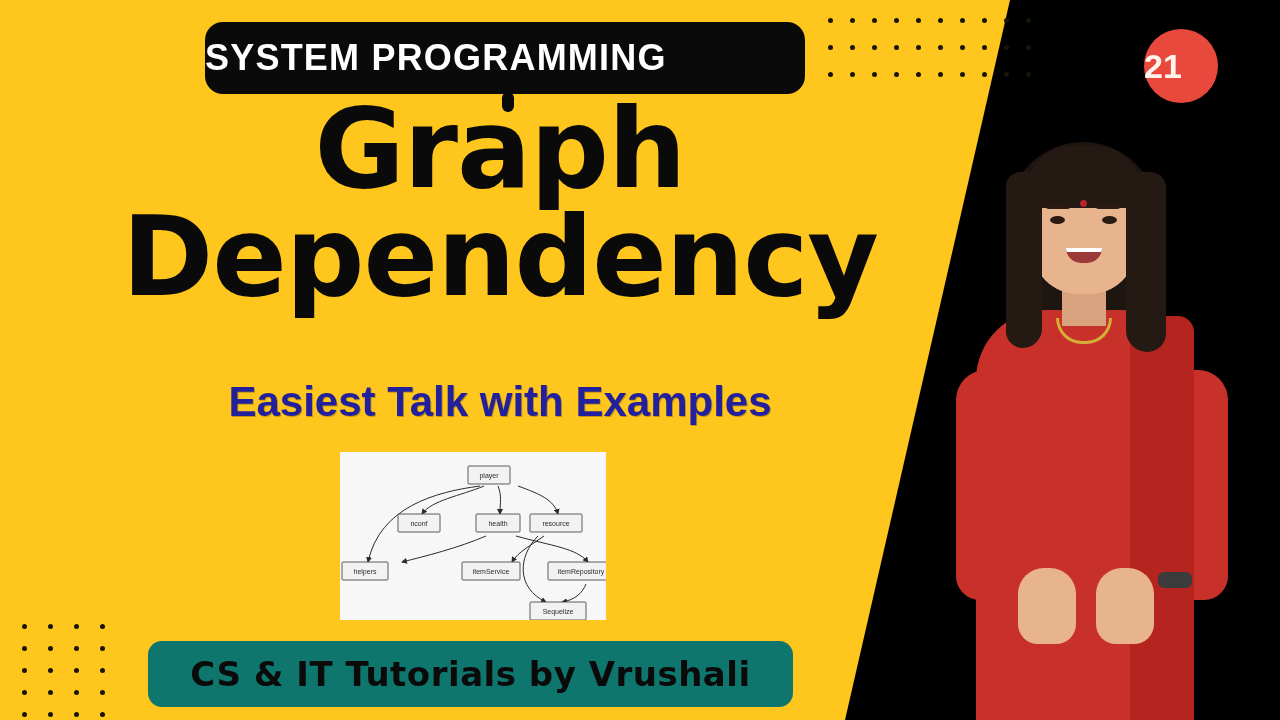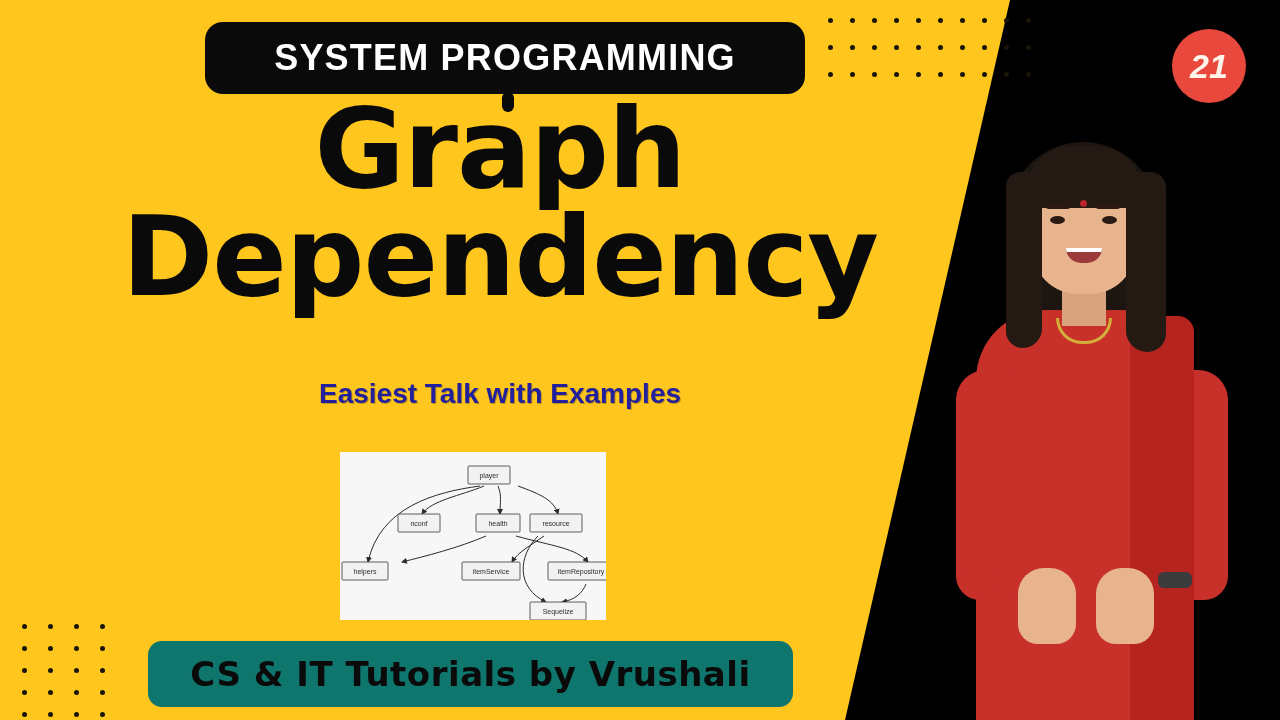--- a/index.html
+++ b/index.html
@@ -32,21 +32,21 @@
     left:22px; top:624px;
     grid-template-columns:repeat(4, 26px);
     grid-template-rows:repeat(5, 22px);
   }
 
   
   #course-banner {
     position:absolute; left:205px; top:22px;
     width:600px; height:72px;
     background:#0A0A0A; border-radius:18px;
-    display:flex; align-items:center; justify-content:center;
+    display:flex; align-items:center; 
   }
   #course-banner-label {
     color:#FFFFFF; font-family:"Liberation Sans", sans-serif;
     font-weight:bold; font-size:36px; letter-spacing:1.2px;
     white-space:nowrap;
   }
   
   #banner-stem {
     position:absolute; left:502px; top:92px;
     width:12px; height:20px; background:#0A0A0A; border-radius:6px;
@@ -66,21 +66,21 @@
   #main-title .line { display:block; }
   #main-title .line1 { font-size:110px; }
   #main-title .line2 { font-size:110px; }
 
   
   #subtitle {
     position:absolute; left:0; top:378px; width:1000px;
     text-align:center;
     color:#22209C;
     font-family:"Liberation Sans", sans-serif;
-    font-weight:bold; font-size:28px;
+    font-weight:bold; font-size:42px;
     letter-spacing:0px;
     text-shadow:1px 1px 0 rgba(0,0,0,0.25);
   }
 
   
   #diagram-panel {
     position:absolute; left:340px; top:452px;
     width:266px; height:168px;
     background:#F7F7F7;
     overflow:hidden;
@@ -104,24 +104,24 @@
     display:flex; align-items:center; justify-content:center;
   }
   #channel-banner-label {
     color:#0A0A0A; font-family:"DejaVu Sans", sans-serif;
     font-weight:bold; font-size:34px; letter-spacing:0.5px;
     white-space:nowrap;
   }
 
   
   #episode-badge {
-    position:absolute; left:1172px; top:29px;
+    position:absolute; left:1144px; top:29px;
     width:74px; height:74px; border-radius:50%;
     background:#E8493C;
-    display:flex; align-items:center; justify-content:center;font-style:italic;
+    display:flex; align-items:center; justify-content:flex-start;
   }
   #episode-badge-number {
     color:#FFF4EC; font-family:"Liberation Sans", sans-serif;
     font-weight:bold; font-size:34px;
   }
 
   
   #presenter {
     position:absolute; left:880px; top:120px; width:400px; height:600px;
   }

